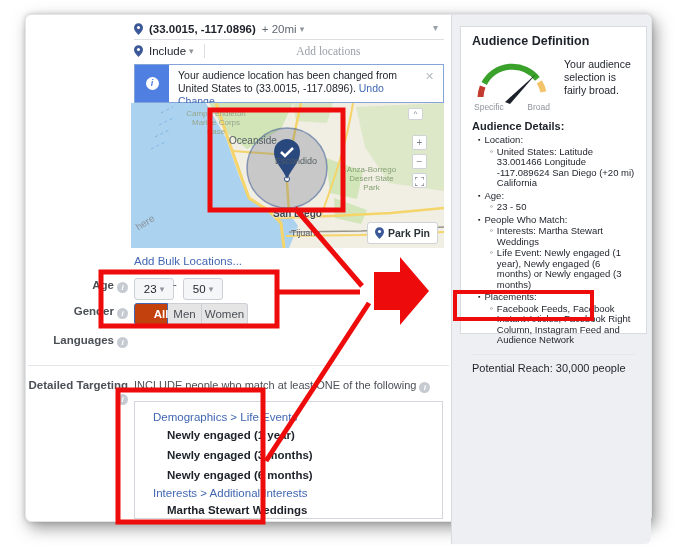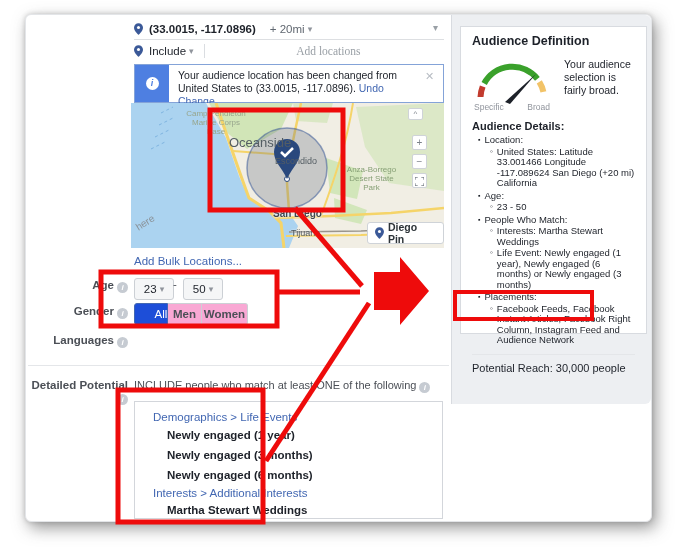--- a/index.html
+++ b/index.html
@@ -5,21 +5,21 @@
   html,body{margin:0;padding:0;background:#fff;width:681px;height:548px;overflow:hidden;
     font-family:"Liberation Sans","DejaVu Sans",sans-serif;-webkit-font-smoothing:antialiased;}
   .frame{position:absolute;left:25px;top:14px;width:625px;height:506px;background:#fff;
     border-radius:6px;box-shadow:4px 6px 16px rgba(70,70,70,.55),0 0 5px rgba(0,0,0,.18);
     border:1px solid #e3e5e8;}
   
   .left-pane{position:absolute;left:0;top:0;width:513px;height:506px;}
   .loc-row{position:absolute;left:108px;top:3px;width:310px;height:21px;border-bottom:1px solid #dddfe2;
     display:flex;align-items:center;font-size:11.5px;color:#1d2129;}
   .loc-row .coords{font-weight:bold;margin-right:6px;}
-  .loc-row .radius{color:#606770;margin-left:8px;}
+  .loc-row .radius{color:#606770;}
   .caret{color:#90949c;font-size:9px;margin-left:3px;}
   .row-chevron{position:absolute;right:6px;top:4px;color:#9aa0a6;font-size:10px;cursor:pointer;}
   .inc-row{position:absolute;left:108px;top:25px;width:310px;height:22px;display:flex;align-items:center;
     font-size:11.5px;color:#1d2129;}
   .inc-row .vdiv{width:1px;height:14px;background:#dadde1;margin:0 8px 0 10px;}
   .inc-row input{border:0;outline:0;font-size:11.5px;color:#1d2129;flex:1;
     font-family:Liberation Serif, serif;text-align:center;}
   .inc-row input::placeholder{color:#9aa0a6;}
   .pin-ic{flex:0 0 auto;margin-right:6px;}
   .banner{position:absolute;left:108px;top:49px;width:308px;height:37px;border:1px solid #84a3d8;
@@ -28,21 +28,21 @@
   .banner-icon .i-circle{width:13px;height:13px;border-radius:50%;background:#fff;color:#4e7fe1;
     font-size:9px;font-weight:bold;text-align:center;line-height:13px;font-style:italic;}
   .banner-text{flex:1;padding:4px 6px 0 9px;font-size:10.5px;line-height:13px;color:#1d2129;}
   .banner-text a{color:#4267b2;text-decoration:none;}
   .banner-close{width:18px;color:#b7bcc3;font-size:11px;padding-top:5px;cursor:pointer;}
   
   .map{position:absolute;left:105px;top:88px;width:313px;height:145px;background:#f1eee4;overflow:hidden;cursor:grab;}
   .map svg.geo{position:absolute;left:0;top:0;}
   .maplabel{position:absolute;white-space:pre-line;text-align:center;pointer-events:none;}
   .l-pendleton{left:45px;top:6px;width:80px;font-size:8px;line-height:9px;color:#97a58c;}
-  .l-oceanside{left:98px;top:32px;font-size:13px;color:#545d63;}
+  .l-oceanside{left:98px;top:32px;font-size:10px;color:#545d63;}
   .l-escondido{left:144px;top:53px;font-size:9px;color:#545d63;}
   .l-anza{left:198px;top:22px;width:85px;font-size:8px;line-height:9px;color:#87a076;margin-top:40px;}
   .l-sandiego{left:142px;top:105px;font-size:10px;color:#3f474d;font-weight:bold;
     text-shadow:0 0 2px #fff,0 0 2px #fff;}
   .l-tijuana{left:160px;top:125px;font-size:9px;color:#4a5258;text-shadow:0 0 2px #fff;}
   .l-here{left:4px;top:114px;font-size:10px;color:#8a9299;transform:rotate(-32deg);}
   .mbtn{position:absolute;width:15px;height:15px;background:#fff;border:1px solid #cfd3d8;border-radius:2px;
     color:#7c828a;font-size:10px;line-height:13px;text-align:center;cursor:pointer;box-sizing:border-box;}
   .b-pan{left:277px;top:5px;height:12px;line-height:9px;font-size:8px;}
   .b-plus{left:281px;top:32px;}
@@ -55,38 +55,38 @@
   .bulk-link{position:absolute;left:108px;top:240px;font-size:11.5px;color:#4267b2;text-decoration:none;cursor:pointer;}
   
   .flabel{position:absolute;left:0;width:102px;text-align:right;font-size:11.5px;font-weight:bold;color:#4b4f56;}
   .hicon{display:inline-block;width:11px;height:11px;border-radius:50%;background:#c6cbd2;color:#fff;
     font-size:8px;line-height:11px;text-align:center;font-style:italic;font-weight:bold;margin-left:3px;
     vertical-align:-1px;cursor:pointer;}
   .selbox{position:absolute;height:22px;background:#f5f6f7;border:1px solid #ccd0d5;border-radius:3px;
     font-size:11.5px;color:#1d2129;display:flex;align-items:center;justify-content:center;cursor:pointer;box-sizing:border-box;}
   .age-sep{position:absolute;left:147px;top:263px;font-size:11.5px;color:#4b4f56;}
   .seg{position:absolute;left:108px;top:288px;display:flex;height:22px;}
-  .seg .gbtn{border:1px solid #ccd0d5;background:#f9a8d4;color:#4b4f56;font-size:11.5px;
-    display:flex;align-items:center;justify-content:center;cursor:pointer;box-sizing:border-box;border-left-width:0;font-weight:bold;}
+  .seg .gbtn{border:1px solid #ccd0d5;background:#e5e5e5;color:#4b4f56;font-size:11.5px;
+    display:flex;align-items:center;justify-content:center;cursor:pointer;box-sizing:border-box;border-left-width:0;}
   .seg .gbtn:first-child{border-left-width:1px;border-radius:3px 0 0 3px;}
   .seg .gbtn:last-child{border-radius:0 3px 3px 0;}
-  .seg .gbtn.sel{background:#1d4ed8;border-color:#4267b2;color:#fff;font-weight:normal;padding-left:20px;}
+  .seg .gbtn.sel{background:#c2410c;border-color:#4267b2;color:#fff;font-weight:bold;padding-left:20px;}
   .lang-input{position:absolute;left:108px;top:314px;width:310px;height:26px;border:1px solid #ccd0d5;
     border-radius:3px;box-sizing:border-box;padding:0 8px;font-size:11.5px;color:#1d2129;
     font-family:"Liberation Sans",sans-serif;outline:none;}
   .lang-input::placeholder{color:#9aa0a6;}
   .hdivider{position:absolute;left:2px;top:350px;width:421px;height:1px;background:#e4e6e9;}
   .dt-label{top:364px;}
   .dt-rule{position:absolute;left:108px;top:364px;font-size:11px;color:#4b4f56;}
   .tbox{position:absolute;left:108px;top:386px;width:309px;height:118px;border:1px solid #d3d6db;
     background:#fff;box-sizing:border-box;}
   .tcat{position:absolute;left:18px;font-size:11.5px;color:#4267b2;cursor:pointer;}
   .titem{position:absolute;left:32px;font-size:11.5px;font-weight:bold;color:#1d2129;cursor:pointer;}
   
-  .right-pane{position:absolute;left:425px;top:0;width:200px;height:389px;background:#edeff2;
+  .right-pane{position:absolute;left:425px;top:0;width:200px;height:529px;background:#edeff2;
     border-left:1px solid #d8dbe0;box-sizing:border-box;border-radius:0 6px 6px 0;}
   .card{position:absolute;left:8px;top:11px;width:187px;height:308px;background:#fff;
     border:1px solid #d8dbe0;box-sizing:border-box;padding:7px 11px;}
   .card h3{margin:0 0 6px 0;font-size:12.5px;color:#1d2129;}
   .gauge-row{display:flex;}
   .gauge-wrap{position:relative;width:84px;height:58px;flex:0 0 auto;}
   .gauge-lbl{position:absolute;bottom:0;font-size:8.5px;color:#90949c;}
   .gl-left{left:2px;} .gl-right{right:6px;}
   .summary{font-size:10.5px;line-height:13px;color:#1d2129;padding-left:8px;padding-top:4px;}
   .card h4{margin:8px 0 3px 0;font-size:11px;color:#1d2129;}
@@ -179,21 +179,21 @@
       <div class="mbtn b-full">
         <svg width="9" height="9" viewBox="0 0 10 10">
             <path d="M0 3V0h3M7 0h3v3M10 7v3H7M3 10H0V7" stroke="#7c828a" stroke-width="1.4" fill="none"></path>
           </svg>
       </div>
       <div class="droppin">
         <svg width="9" height="12" viewBox="0 0 10 13">
             <path d="M5 0C2.2 0 0 2.2 0 5c0 3.6 5 8 5 8s5-4.4 5-8C10 2.2 7.8 0 5 0z" fill="#3b5998"></path>
             <circle cx="5" cy="4.8" r="1.7" fill="#fff"></circle>
           </svg>
-        <span>Diego Pin</span>
+        <span>Park Pin</span>
       </div>
     </div>
 
     <a class="bulk-link">Add Bulk Locations...</a>
 
     <div class="flabel" style="top:264px;"><span>Age</span><span class="hicon">i</span></div>
     <div class="selbox" style="left:108px;top:263px;width:40px;">
         <span>23</span>
         <span class="caret">▾</span>
       </div>
@@ -207,21 +207,21 @@
     <div class="seg">
       <div class="gbtn sel" style="width:34px;">All</div>
       <div class="gbtn" style="width:34px;">Men</div>
       <div class="gbtn" style="width:46px;">Women</div>
     </div>
 
     <div class="flabel" style="top:319px;"><span>Languages</span><span class="hicon">i</span></div>
 
     <div class="hdivider"></div>
 
-    <div class="flabel dt-label"><span>Detailed Potential</span><span class="hicon">i</span></div>
+    <div class="flabel dt-label"><span>Detailed Targeting</span><span class="hicon">i</span></div>
     <div class="dt-rule"><span>INCLUDE people who match at least ONE of the following</span><span class="hicon">i</span></div>
 
     <div class="tbox">
       <div class="tcat" style="top:9px;">Demographics &gt; Life Events</div>
       <div class="titem" style="top:27px;">Newly engaged (1 year)</div>
       <div class="titem" style="top:47px;">Newly engaged (3 months)</div>
       <div class="titem" style="top:67px;">Newly engaged (6 months)</div>
       <div class="tcat" style="top:85px;">Interests &gt; Additional Interests</div>
       <div class="titem" style="top:102px;">Martha Stewart Weddings</div>
     </div>

